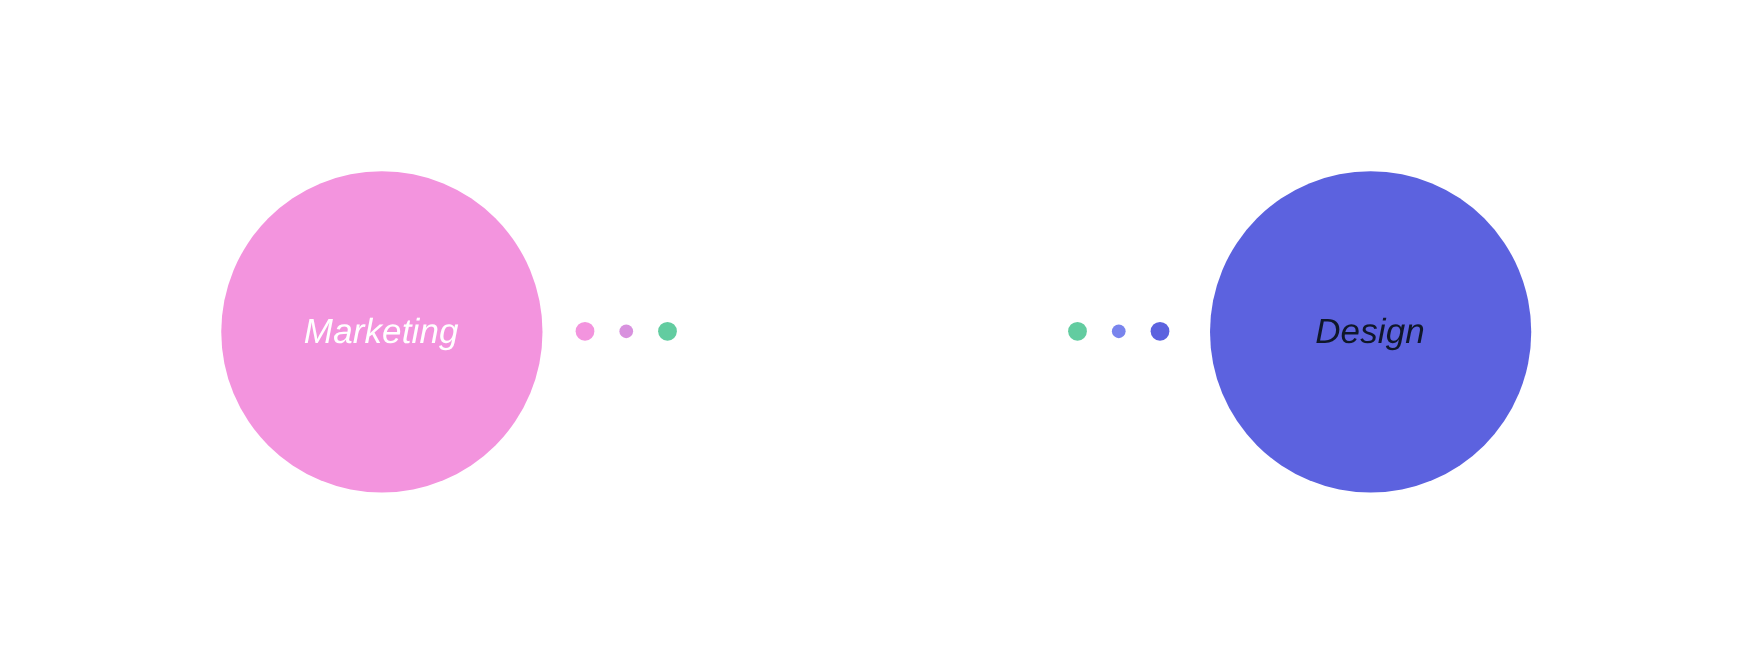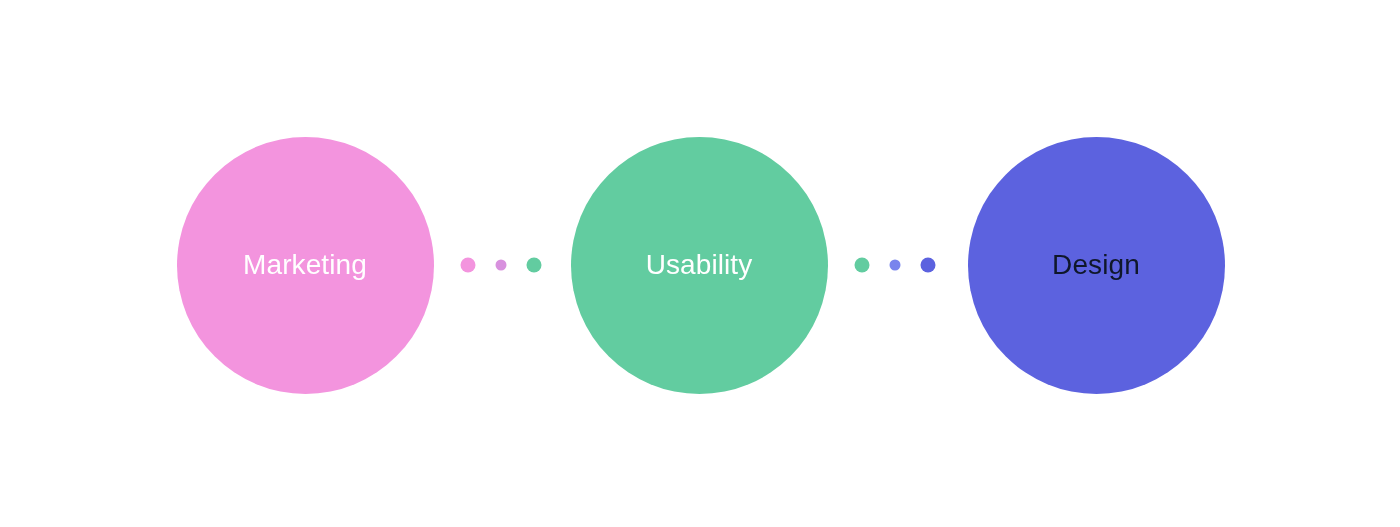--- a/index.html
+++ b/index.html
@@ -29,20 +29,21 @@
   }
   .node-label {
     color: #ffffff;
     font-family: "Liberation Sans", sans-serif;
     font-size: 28px;
     font-weight: 400;
     letter-spacing: 0.1px;
     line-height: 1;
     white-space: nowrap;
     text-align: center;
+    font-style: italic;
     -webkit-font-smoothing: antialiased;
   }
   .connector {
     position: absolute;
     height: 16px;
     display: flex;
     align-items: center;
   }
   .conn-dot {
     position: absolute;
@@ -59,23 +60,20 @@
   <div class="node" id="node-0" style="width: 257px; height: 257px; left: 176.5px; top: 136.5px; background: rgb(243, 148, 222);">
     <span class="node-label" style="color: rgb(255, 255, 255);">Marketing</span>
   </div>
 
   <div class="connector" id="connector-0" style="left: 460.5px; width: 81px; height: 15px; top: 257.5px;">
     <span class="conn-dot" id="c0d0" style="width: 15px; height: 15px; background: rgb(243, 148, 222); left: 7.5px;"></span>
     <span class="conn-dot" id="c0d1" style="width: 11px; height: 11px; background: rgb(216, 145, 222); left: 40.5px;"></span>
     <span class="conn-dot" id="c0d2" style="width: 15px; height: 15px; background: rgb(98, 204, 160); left: 73.5px;"></span>
   </div>
 
-  <div class="node" id="node-1" style="width: 257px; height: 257px; left: 570.5px; top: 136.5px; background: rgb(98, 204, 160);">
-    <span class="node-label" style="color: rgb(255, 255, 255);">Usability</span>
-  </div>
 
   <div class="connector" id="connector-1" style="left: 854.5px; width: 81px; height: 15px; top: 257.5px;">
     <span class="conn-dot" id="c1d0" style="width: 15px; height: 15px; background: rgb(98, 204, 160); left: 7.5px;"></span>
     <span class="conn-dot" id="c1d1" style="width: 11px; height: 11px; background: rgb(121, 132, 237); left: 40.5px;"></span>
     <span class="conn-dot" id="c1d2" style="width: 15px; height: 15px; background: rgb(92, 98, 223); left: 73.5px;"></span>
   </div>
 
   <div class="node" id="node-2" style="width: 257px; height: 257px; left: 967.5px; top: 136.5px; background: rgb(92, 98, 223);">
     <span class="node-label" style="color: #0f172a;">Design</span>
   </div>

